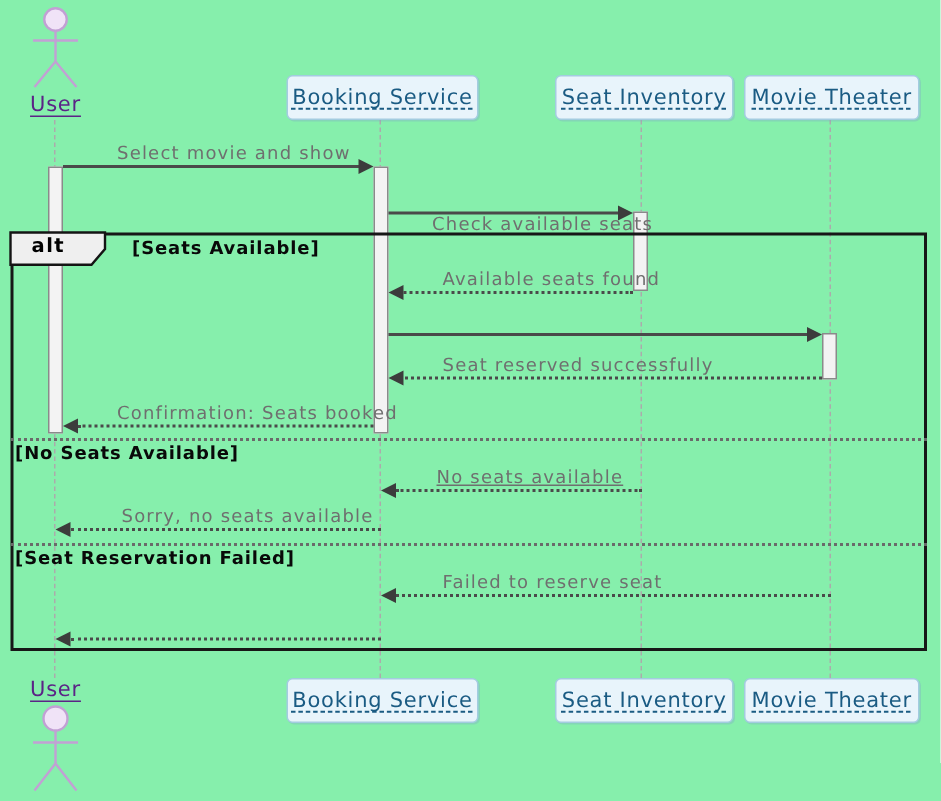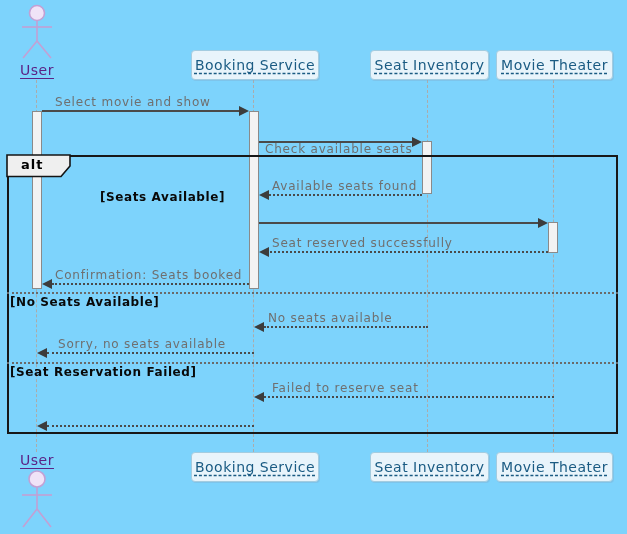--- a/index.html
+++ b/index.html
@@ -1,17 +1,17 @@
 <!DOCTYPE html>
 <html><head>
 <meta charset="utf-8">
 <style>
   html,body{margin:0;padding:0;background:#fff;}
   #canvas{
-    position:relative; width:627px; height:534px; background:#7dd3fc;
+    position:relative; width:627px; height:534px; background:#86efac;
     font-family:"DejaVu Sans", sans-serif; overflow:hidden;
   }
   
   .lifeline{position:absolute; width:0; border-left:1px dashed #ababab; top:80px; height:372px; z-index:1;}
   
   .pbox{
     position:absolute; height:28px; background:#E8F4FB; border:1px solid #A3CCE0;
     border-radius:4px; box-shadow:1px 1px 0 rgba(130,170,200,.35);
     display:flex; align-items:center; justify-content:center;
     font-size:14px; color:#1A5B83; letter-spacing:.5px; z-index:5; cursor:pointer;
@@ -29,21 +29,21 @@
   .frag{position:absolute; left:7px; top:155px; width:611px; height:279px; border:2px solid #171717; box-sizing:border-box; z-index:3; background:transparent;}
   .frag-label-shape{position:absolute; left:6px; top:154px; z-index:4;}
   .frag-op{position:absolute; left:21px; top:157px; font-size:13px; font-weight:bold; color:#000; letter-spacing:1px; z-index:5;}
   .guard{position:absolute; font-size:12px; font-weight:bold; color:#090909; letter-spacing:.6px; z-index:5; white-space:nowrap;}
   .divider{position:absolute; left:7px; width:611px; border-top:2px dotted #6a6a6a; z-index:3;}
   
   .mline-solid{position:absolute; height:0; border-top:2px solid #4A4A4A; z-index:4;}
   .mline-dash{position:absolute; height:0; border-top:2px dotted #4A4A4A; z-index:4;}
   .head-r{position:absolute; width:0; height:0; border-top:5px solid transparent; border-bottom:5px solid transparent; border-left:10px solid #3C3C3C; z-index:4;}
   .head-l{position:absolute; width:0; height:0; border-top:5px solid transparent; border-bottom:5px solid transparent; border-right:10px solid #3C3C3C; z-index:4;}
-  .mlabel{position:absolute; font-size:12px; color:#6F6F6F; letter-spacing:.8px; white-space:nowrap; z-index:5;}
+  .mlabel{position:absolute; font-size:12px; color:#6F6F6F; letter-spacing:.8px; white-space:nowrap; z-index:5;margin-left:23px;}
 </style>
 </head>
 <body>
 
 <div id="canvas">
 
   <div class="lifeline" style="left:36px;"></div>
   <div class="lifeline" style="left:253px;"></div>
   <div class="lifeline" style="left:427px;"></div>
   <div class="lifeline" style="left:553px;"></div>
@@ -77,21 +77,21 @@
   <div class="abar" style="left:32px; top:111px; height:178px;"></div>
   <div class="abar" style="left:249px; top:111px; height:178px;"></div>
   <div class="abar" style="left:422px; top:141px; height:53px;"></div>
   <div class="abar" style="left:548px; top:222px; height:31px;"></div>
 
   <div class="frag"></div>
   <svg class="frag-label-shape" width="70" height="24" viewBox="0 0 70 24">
     <path d="M1,1 H64 V12 L55,22.5 H1 Z" fill="#EFEFEF" stroke="#141414" stroke-width="1.6"></path>
   </svg>
   <div class="frag-op">alt</div>
-  <div class="guard" style="left:100px; top:158px;margin-top:32px;">[Seats Available]</div>
+  <div class="guard" style="left:88px; top:158px;">[Seats Available]</div>
 
   <div class="divider" style="top:292px;"></div>
   <div class="guard" style="left:10px; top:295px;text-align:right;">[No Seats Available]</div>
 
   <div class="divider" style="top:362px;"></div>
   <div class="guard" style="left:10px; top:365px;">[Seat Reservation Failed]</div>
 
   <div class="mlabel" style="left:55px; top:95px;">Select movie and show</div>
   <div class="mline-solid" style="left:42px; top:110px; width:198px;"></div>
   <div class="head-r" style="left:239px; top:106px;"></div>
@@ -108,21 +108,21 @@
   <div class="head-r" style="left:538px; top:218px;"></div>
 
   <div class="mlabel" style="left:272px; top:236px;">Seat reserved successfully</div>
   <div class="mline-dash" style="left:262px; top:251px; width:286px;"></div>
   <div class="head-l" style="left:259px; top:247px;"></div>
 
   <div class="mlabel" style="left:55px; top:268px;">Confirmation: Seats booked</div>
   <div class="mline-dash" style="left:52px; top:283px; width:197px;"></div>
   <div class="head-l" style="left:42px; top:279px;"></div>
 
-  <div class="mlabel" style="left:268px; top:311px;">No seats available</div>
+  <div class="mlabel" style="left:268px; top:311px;text-decoration:underline;">No seats available</div>
   <div class="mline-dash" style="left:264px; top:326px; width:164px;"></div>
   <div class="head-l" style="left:254px; top:322px;"></div>
 
   <div class="mlabel" style="left:58px; top:337px;">Sorry, no seats available</div>
   <div class="mline-dash" style="left:47px; top:352px; width:207px;"></div>
   <div class="head-l" style="left:37px; top:348px;"></div>
 
   <div class="mlabel" style="left:272px; top:381px;">Failed to reserve seat</div>
   <div class="mline-dash" style="left:264px; top:396px; width:290px;"></div>
   <div class="head-l" style="left:254px; top:392px;"></div>

